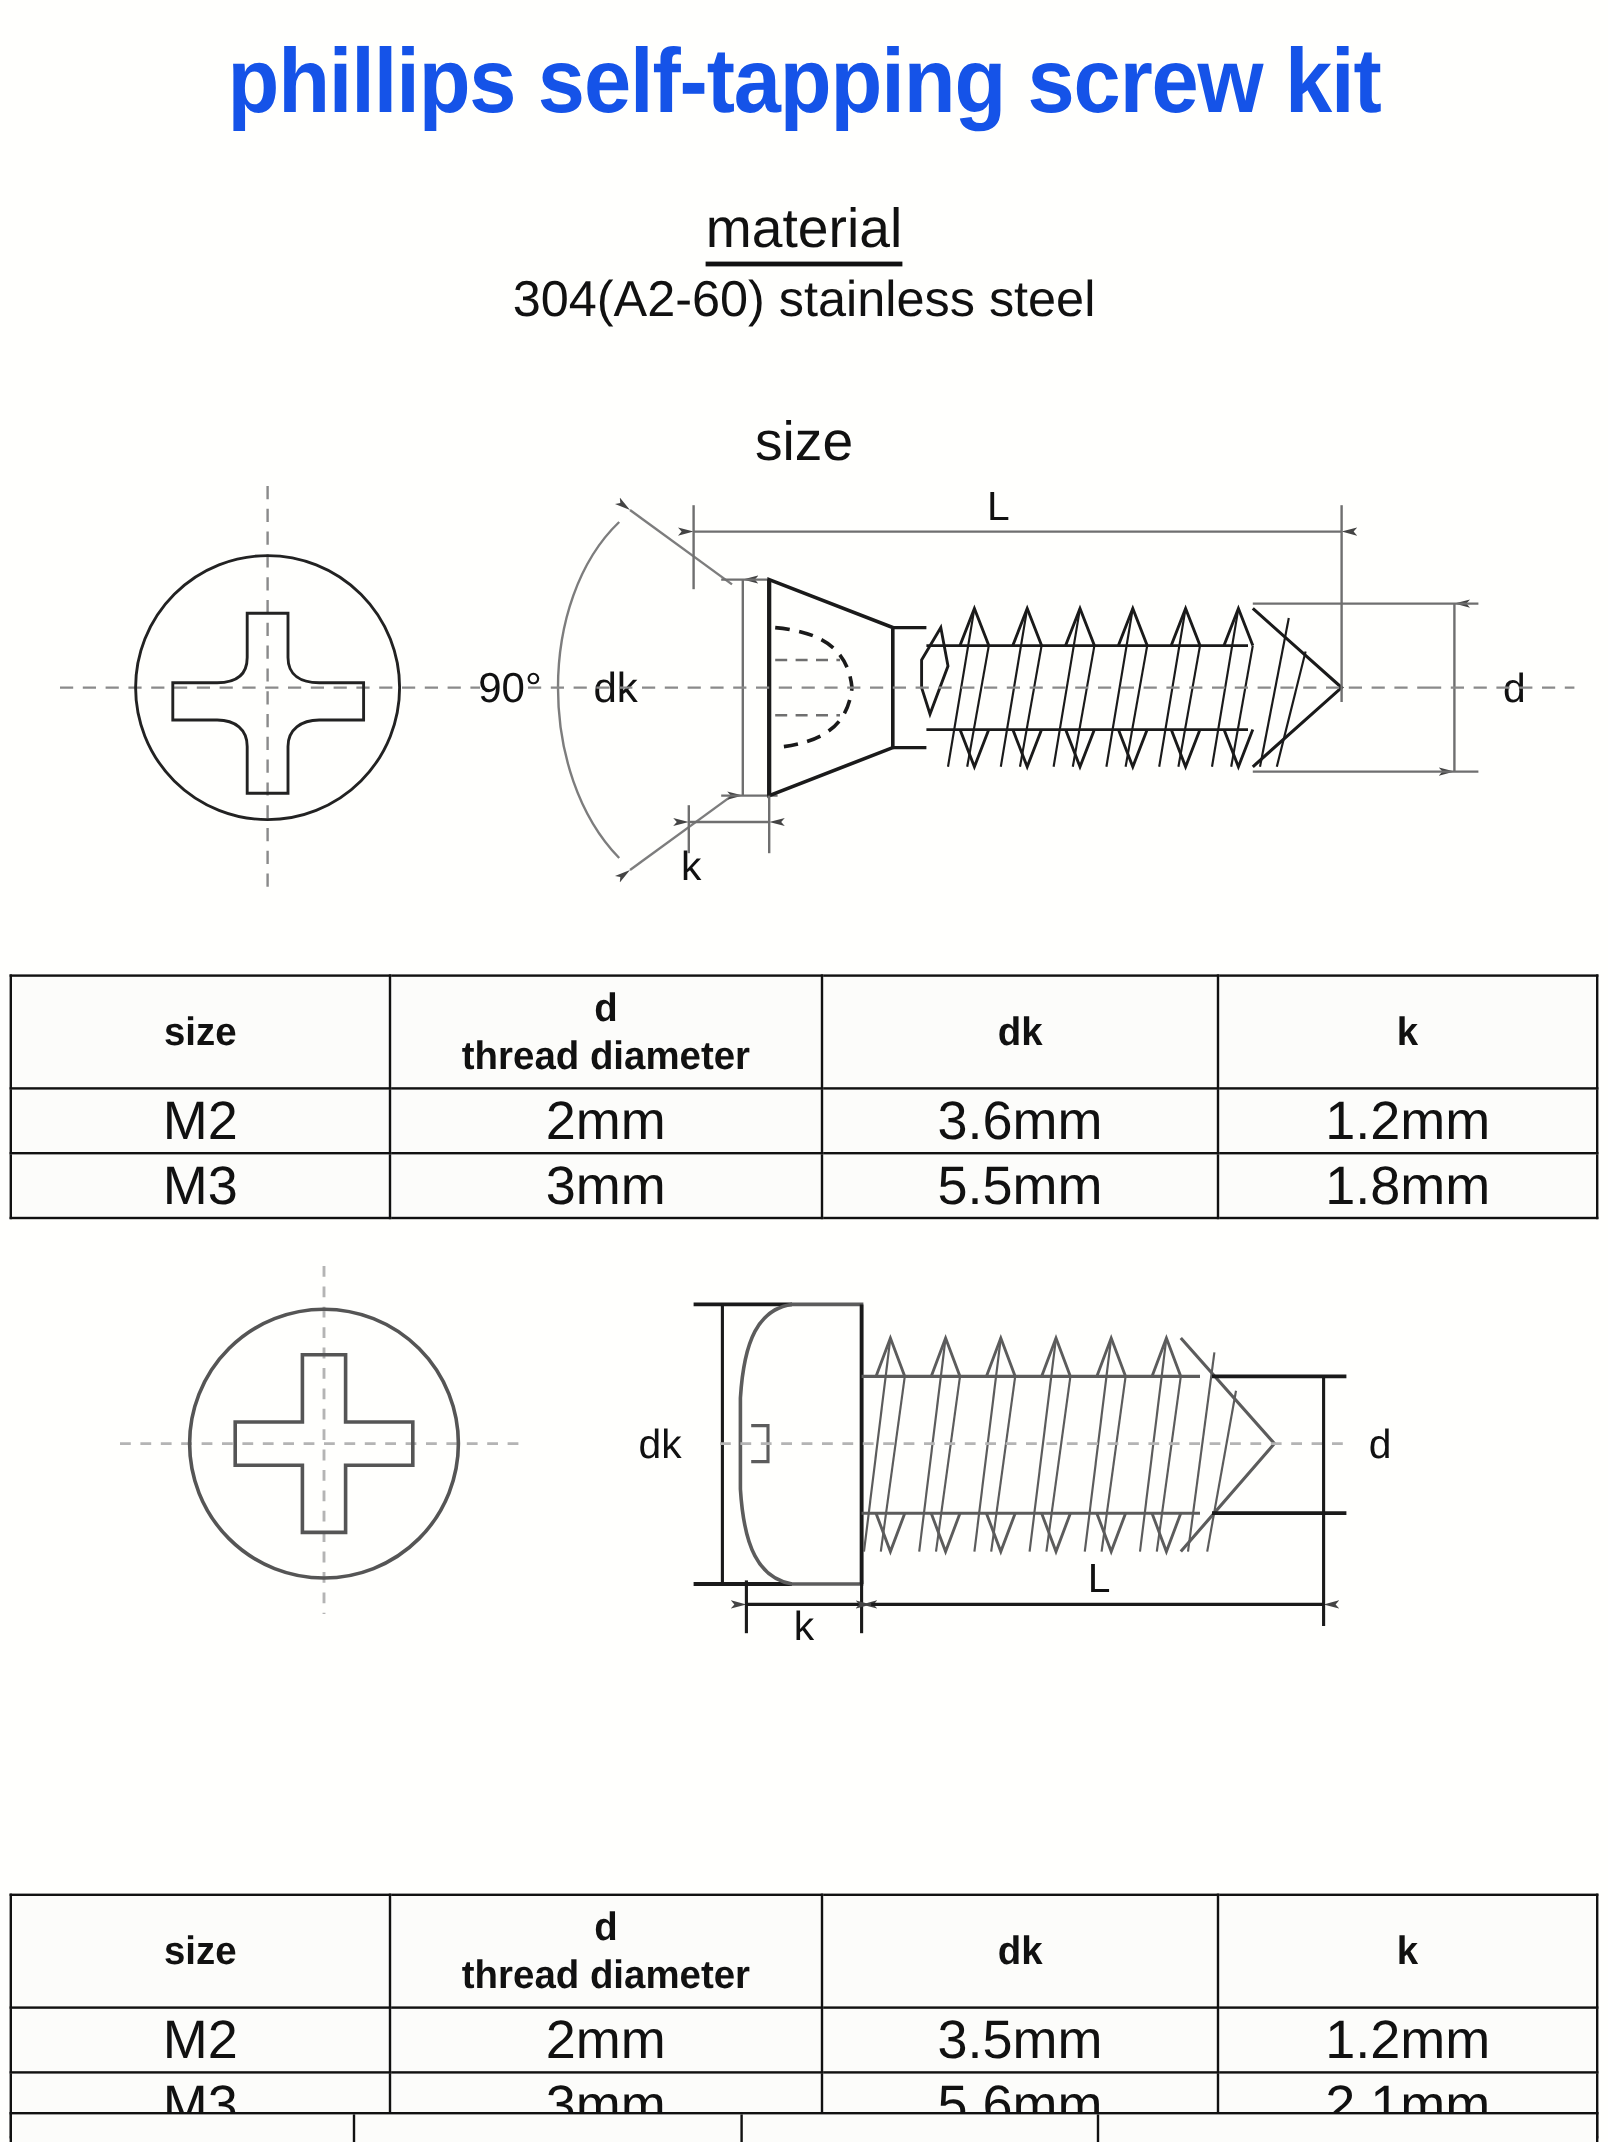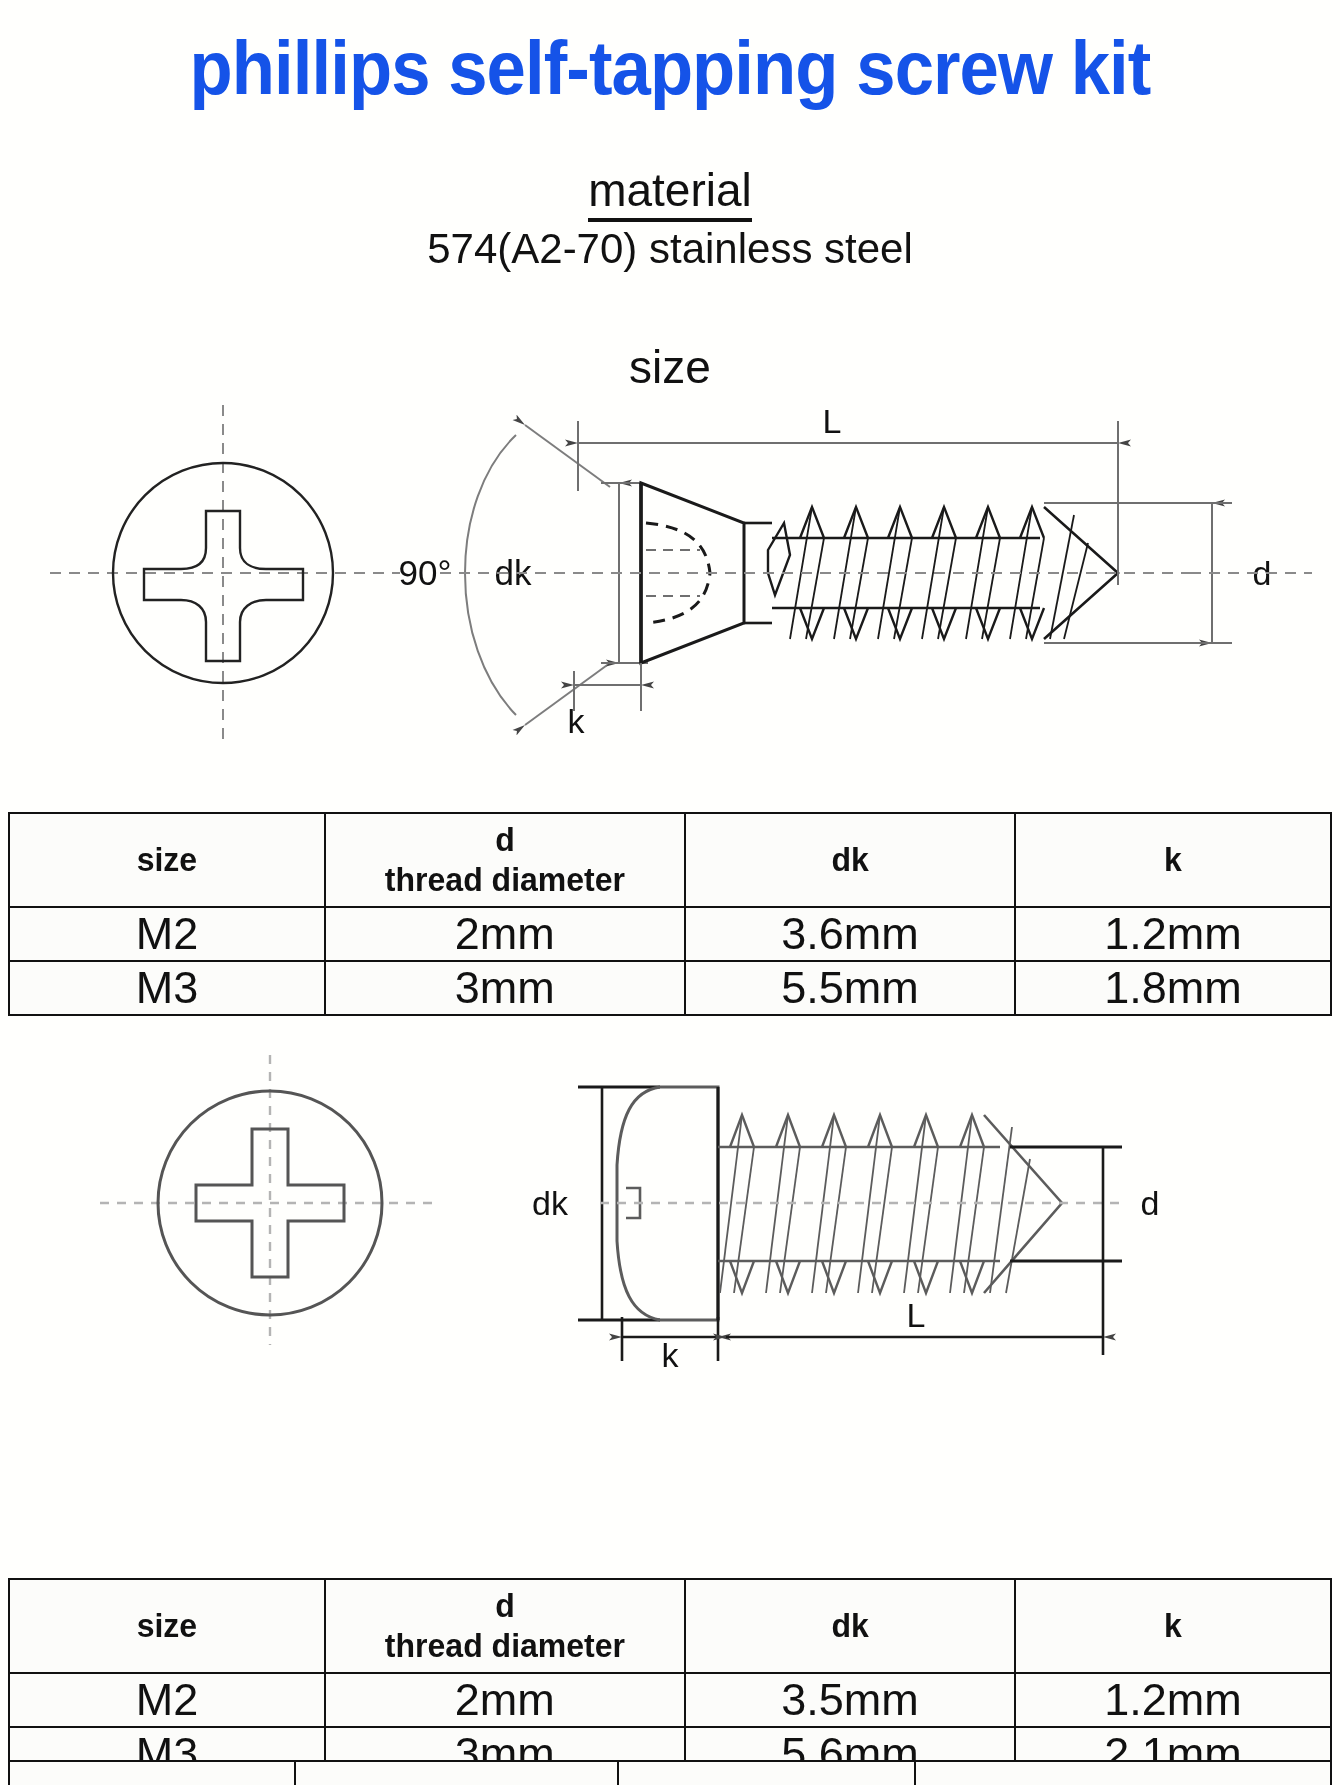--- a/index.html
+++ b/index.html
@@ -147,21 +147,21 @@
 </head>
 <body>
 
 <div class="page">
 
   <div id="main-title" style="color: rgb(21, 83, 232);">phillips self-tapping screw kit</div>
 
   <div id="material-heading">
     <span>material</span>
   </div>
-  <div id="material-value">574(A2-70) stainless steel</div>
+  <div id="material-value">304(A2-60) stainless steel</div>
 
   <div id="size-heading">size</div>
 
   <svg id="diagram-countersunk" class="diagram" viewBox="0 0 1340 400">
     <defs>
       <marker id="arrL" markerWidth="14" markerHeight="10" refX="13" refY="5" orient="auto" markerUnits="userSpaceOnUse">
         <path d="M13,5 L0,1.6 L3,5 L0,8.4 Z" fill="#444"></path>
       </marker>
       <marker id="arrR" markerWidth="14" markerHeight="10" refX="1" refY="5" orient="auto" markerUnits="userSpaceOnUse">
         <path d="M1,5 L14,1.6 L11,5 L14,8.4 Z" fill="#444"></path>

